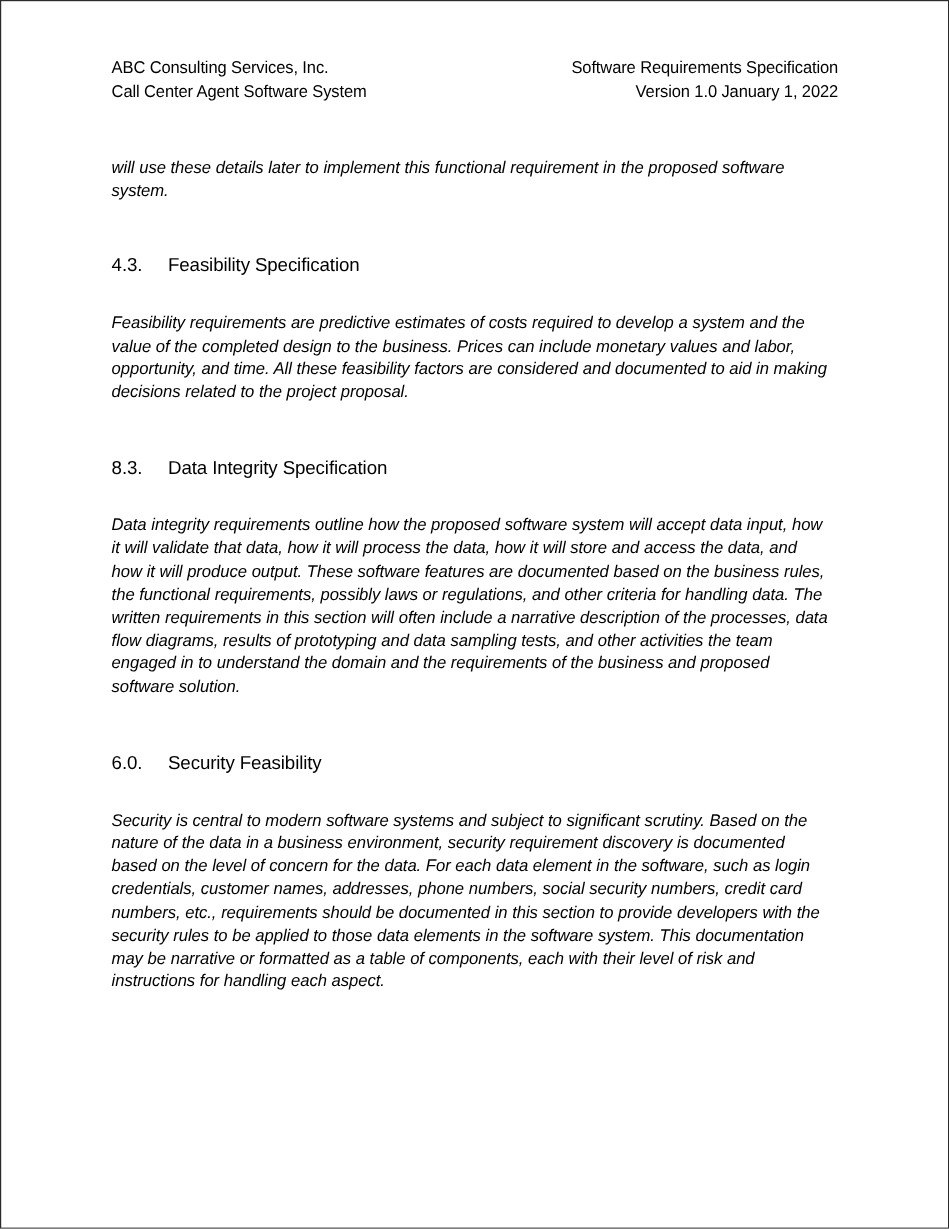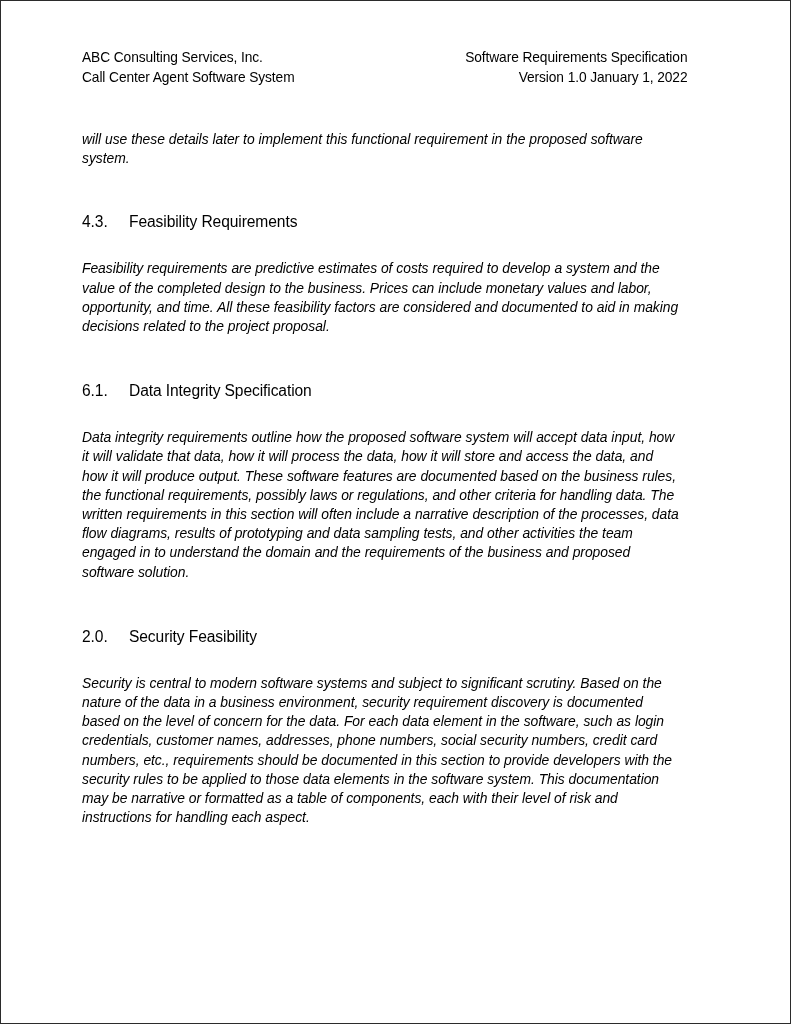--- a/index.html
+++ b/index.html
@@ -15,21 +15,21 @@
     position: relative;
     width: 791px;
     height: 1024px;
     box-sizing: border-box;
     background: #ffffff;
     border: 1.5px solid #2b2b2b;
     overflow: hidden;
   }
   .content {
     position: absolute;
-    left: 81px;
+    left: 92px;
     top: 46px;
     width: 606px;
   }
 
   
   .doc-header {
     display: flex;
     justify-content: space-between;
     align-items: flex-start;
     font-size: 14.2px;
@@ -107,42 +107,42 @@
     </div>
 
     <div class="spacer-header"></div>
 
     <p class="para">will use these details later to implement this functional requirement in the proposed software system.</p>
 
     <div class="gap-intro-to-h43"></div>
 
     <div class="heading">
       <span class="h-num">4.3.</span>
-      <span class="h-text">Feasibility Requirements</span>
+      <span class="h-text">Feasibility Specification</span>
     </div>
 
     <div class="gap-h-to-body"></div>
 
     <p class="para">Feasibility requirements are predictive estimates of costs required to develop a system and the value of the completed design to the business. Prices can include monetary values and labor, opportunity, and time. All these feasibility factors are considered and documented to aid in making decisions related to the project proposal.</p>
 
     <div class="gap-body-to-h"></div>
 
     <div class="heading">
-      <span class="h-num">6.1.</span>
+      <span class="h-num">8.3.</span>
       <span class="h-text">Data Integrity Specification</span>
     </div>
 
     <div class="gap-h-to-body"></div>
 
     <p class="para">Data integrity requirements outline how the proposed software system will accept data input, how it will validate that data, how it will process the data, how it will store and access the data, and how it will produce output. These software features are documented based on the business rules, the functional requirements, possibly laws or regulations, and other criteria for handling data. The written requirements in this section will often include a narrative description of the processes, data flow diagrams, results of prototyping and data sampling tests, and other activities the team engaged in to understand the domain and the requirements of the business and proposed software solution.</p>
 
     <div class="gap-body-to-h"></div>
 
     <div class="heading">
-      <span class="h-num">2.0.</span>
+      <span class="h-num">6.0.</span>
       <span class="h-text">Security Feasibility</span>
     </div>
 
     <div class="gap-h-to-body"></div>
 
     <p class="para">Security is central to modern software systems and subject to significant scrutiny. Based on the nature of the data in a business environment, security requirement discovery is documented based on the level of concern for the data. For each data element in the software, such as login credentials, customer names, addresses, phone numbers, social security numbers, credit card numbers, etc., requirements should be documented in this section to provide developers with the security rules to be applied to those data elements in the software system. This documentation may be narrative or formatted as a table of components, each with their level of risk and instructions for handling each aspect.</p>
 
   </div>
 </div>
 

